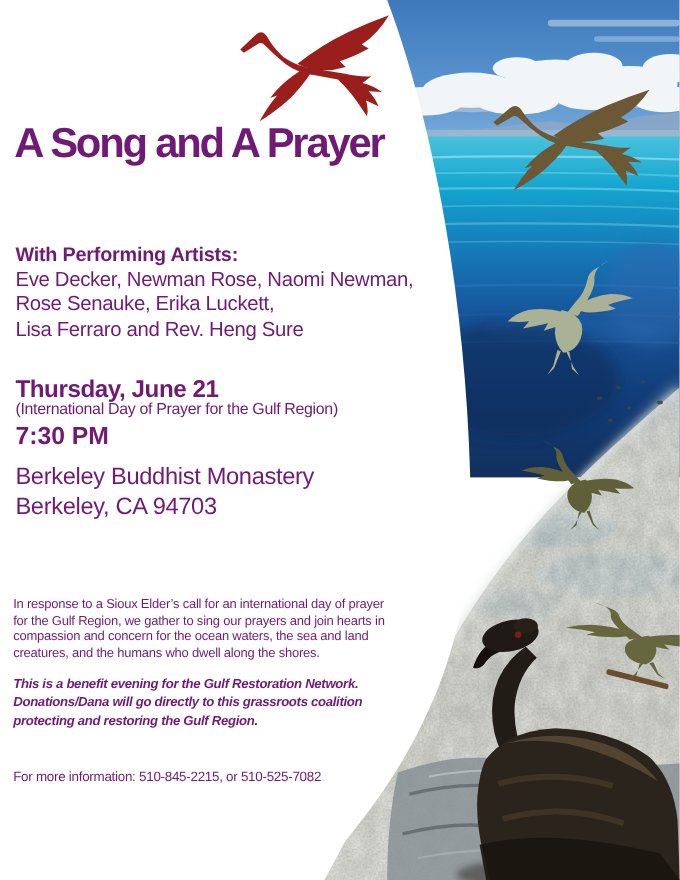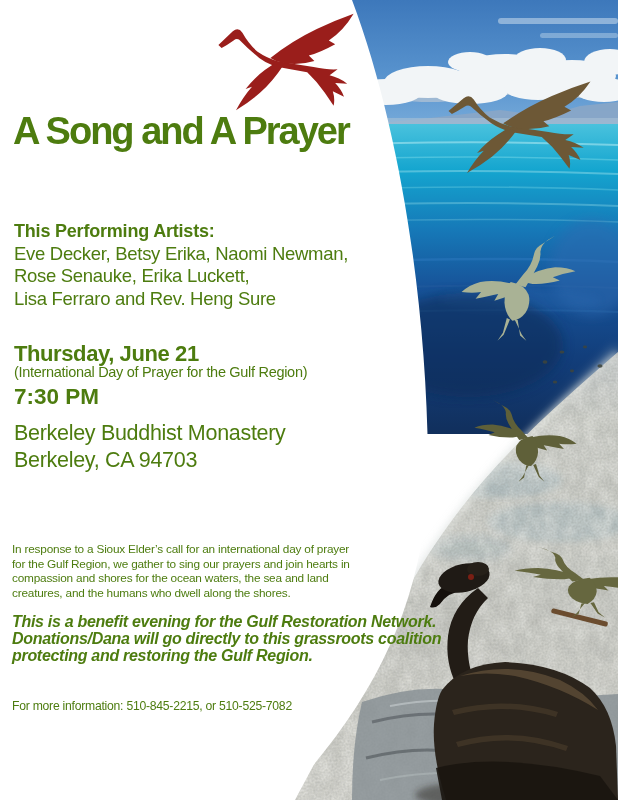--- a/index.html
+++ b/index.html
@@ -1,32 +1,32 @@
 <!DOCTYPE html>
 <html><head>
 <meta charset="utf-8">
 <style>
   html,body{margin:0;padding:0;background:#e8e8e8;}
   .page{
     position:relative;width:618px;height:800px;background:#ffffff;
-    overflow:hidden;font-family:"Liberation Sans",sans-serif;color:#4d7c0f;
+    overflow:hidden;font-family:"Liberation Sans",sans-serif;color:#701a75;
   }
   .art{position:absolute;left:0;top:0;width:618px;height:800px;}
   .txt{position:absolute;white-space:nowrap;}
   .txt div{white-space:nowrap;}
   .title{left:13px;top:110px;font-size:38px;font-weight:bold;letter-spacing:-2px;}
   .subtitle{left:14px;top:150px;font-size:17.8px;line-height:18.8px;letter-spacing:-0.3px;}
   .perf-head{left:14px;top:221px;font-size:18px;font-weight:bold;letter-spacing:-0.2px;}
   .perf-lines{left:14px;top:243px;font-size:18.5px;line-height:22.4px;letter-spacing:-0.3px;}
   .date{left:14px;top:341px;font-size:22px;font-weight:bold;letter-spacing:-0.4px;}
   .date-note{left:14px;top:364px;font-size:14.5px;letter-spacing:-0.3px;}
   .time{left:14px;top:384px;font-size:22.5px;font-weight:bold;}
   .venue{left:14px;top:420px;font-size:21.5px;font-weight:normal;line-height:27px;letter-spacing:-0.3px;}
   .body-par{left:12px;top:542px;font-size:11.8px;line-height:14.6px;letter-spacing:-0.2px;}
-  .benefit{left:12px;top:613px;font-size:16px;font-weight:bold;font-style:italic;line-height:17px;letter-spacing:-0.3px;}
+  .benefit{left:12px;top:613px;font-size:12px;font-weight:bold;font-style:italic;line-height:17px;letter-spacing:-0.3px;}
   .contact{left:12px;top:699px;font-size:12.2px;letter-spacing:-0.25px;}
 </style>
 </head>
 <body>
 
 <div class="page">
 
   <svg class="art" viewBox="0 0 618 800" aria-hidden="true">
     <defs>
       <linearGradient id="gSky" x1="0" y1="0" x2="0" y2="1">
@@ -181,41 +181,41 @@
     <use href="#craneFly" transform="translate(216,10) scale(0.8,0.76)" fill="#9a1e1b"></use>
     <use href="#craneFly" transform="translate(446,78) scale(0.84,0.72)" fill="#6d5836"></use>
     <use href="#craneLand" transform="translate(460,233) scale(0.78,0.67)" fill="#a9b295"></use>
     <use href="#craneLand" transform="translate(578,398) scale(-0.7,0.52)" fill="#5f6039"></use>
     <use href="#craneLand" transform="translate(648,545) scale(-0.9,0.45)" fill="#66673f"></use>
   </svg>
 
   <div class="txt title">A Song and A Prayer</div>
 
 
-  <div class="txt perf-head">This Performing Artists:</div>
+  <div class="txt perf-head">With Performing Artists:</div>
 
   <div class="txt perf-lines">
-    <div>Eve Decker, Betsy Erika, Naomi Newman,</div>
+    <div>Eve Decker, Newman Rose, Naomi Newman,</div>
     <div>Rose Senauke, Erika Luckett,</div>
     <div>Lisa Ferraro and Rev. Heng Sure</div>
   </div>
 
   <div class="txt date">Thursday, June 21</div>
   <div class="txt date-note">(International Day of Prayer for the Gulf Region)</div>
   <div class="txt time">7:30 PM</div>
 
   <div class="txt venue">
     <div>Berkeley Buddhist Monastery</div>
     <div>Berkeley, CA 94703</div>
   </div>
 
   <div class="txt body-par">
     <div>In response to a Sioux Elder’s call for an international day of prayer</div>
     <div>for the Gulf Region, we gather to sing our prayers and join hearts in</div>
-    <div>compassion and shores for the ocean waters, the sea and land</div>
+    <div>compassion and concern for the ocean waters, the sea and land</div>
     <div>creatures, and the humans who dwell along the shores.</div>
   </div>
 
   <div class="txt benefit">
     <div>This is a benefit evening for the Gulf Restoration Network.</div>
     <div>Donations/Dana will go directly to this grassroots coalition</div>
     <div>protecting and restoring the Gulf Region.</div>
   </div>
 
   <div class="txt contact">For more information: 510-845-2215, or 510-525-7082</div>

